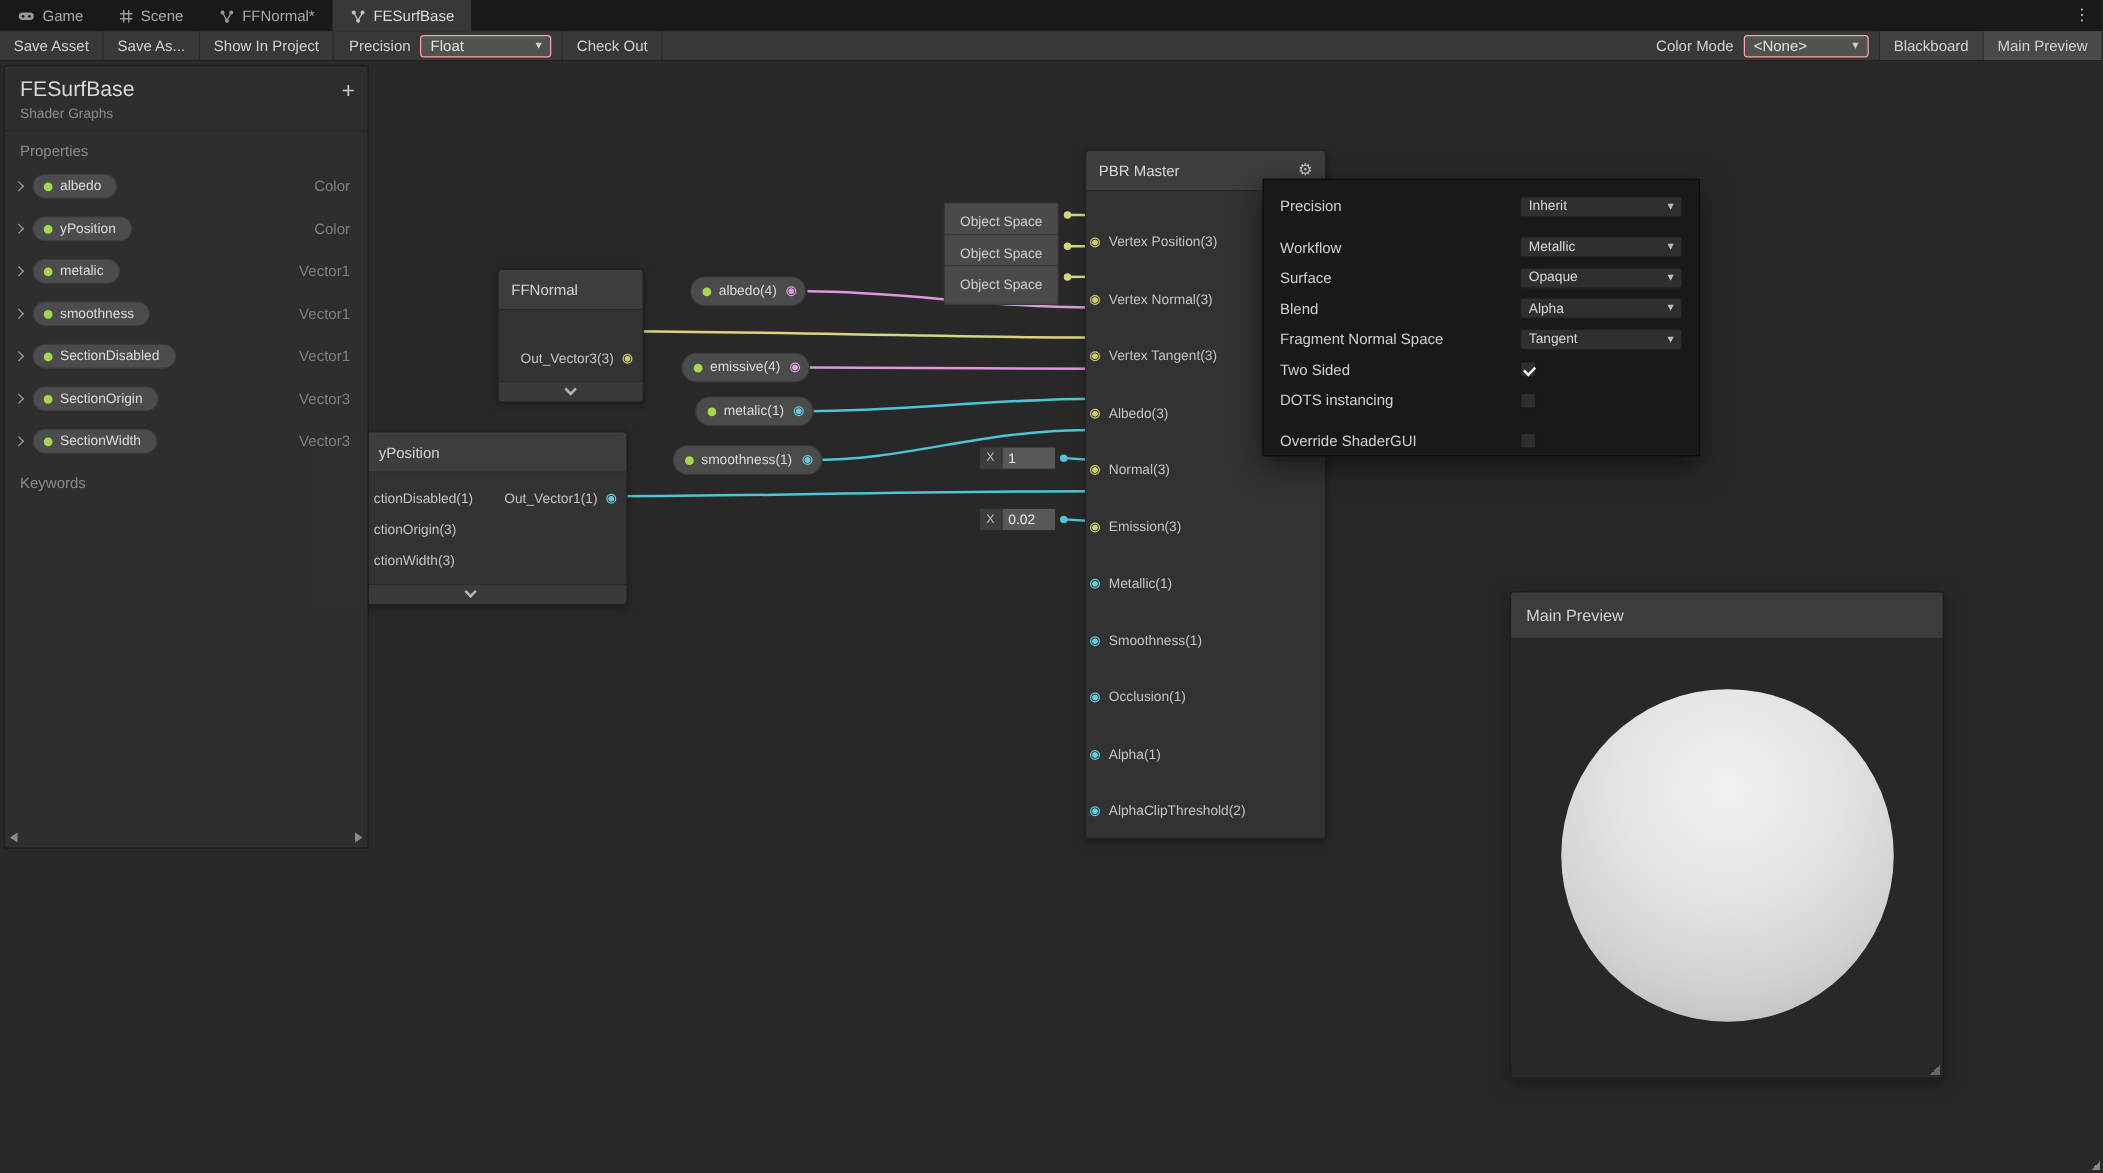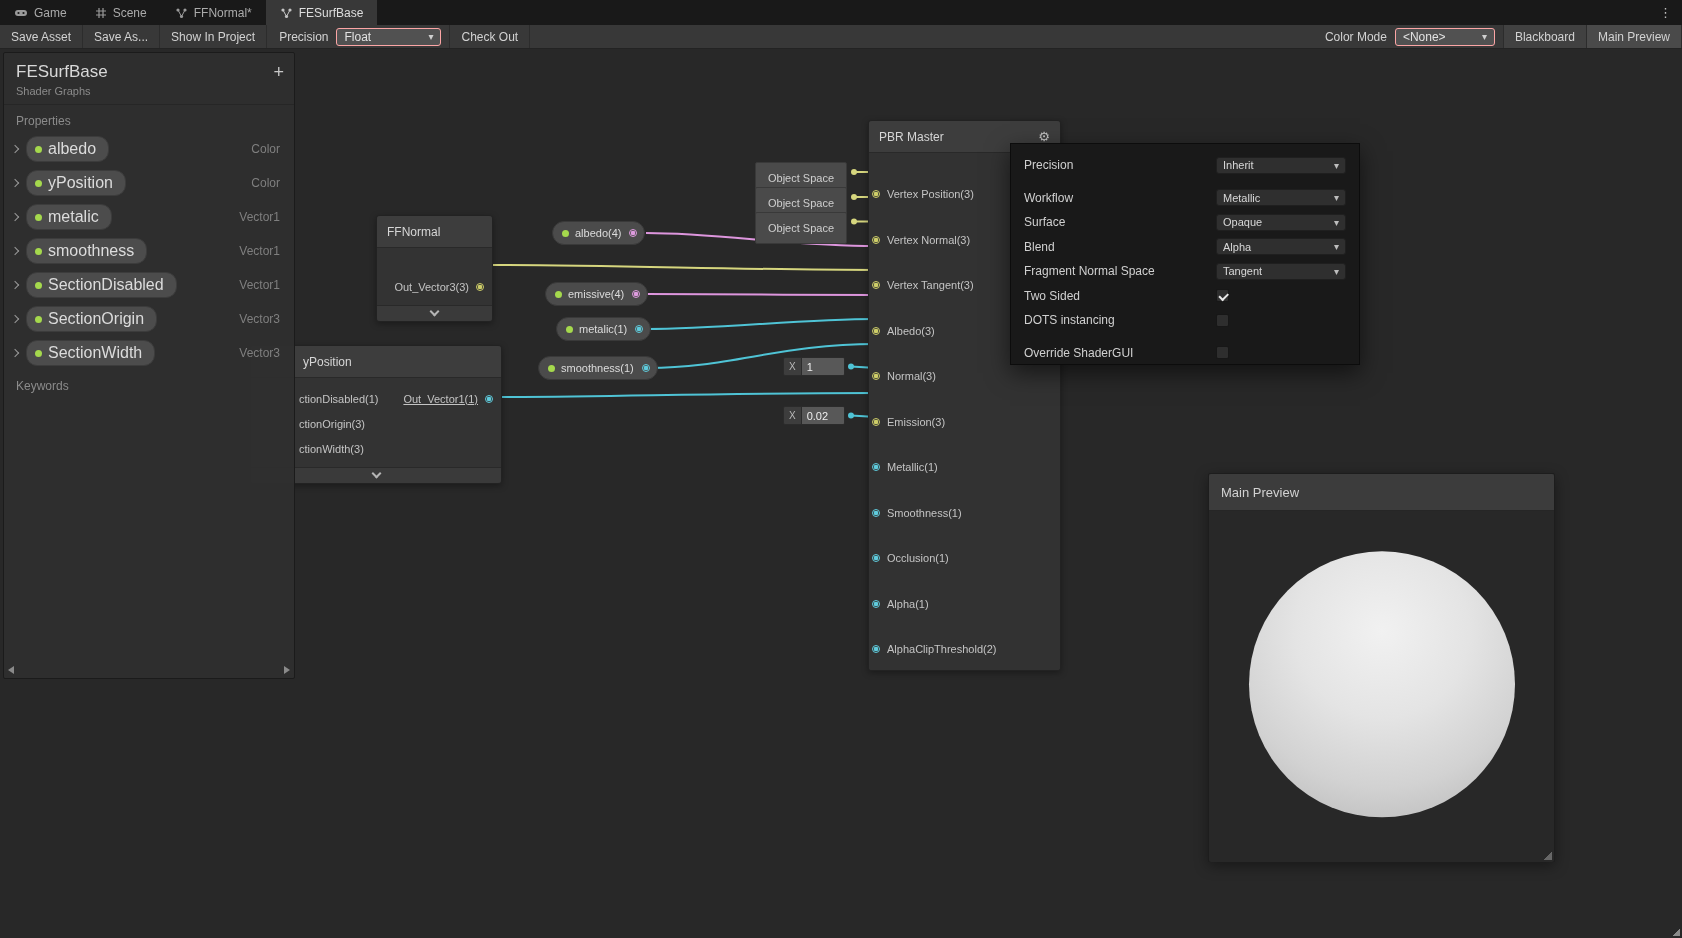--- a/index.html
+++ b/index.html
@@ -52,32 +52,32 @@
                  justify-content:center; border-top:1px solid #292929; border-radius:0 0 3px 3px; }
   .chev-down { width:7px; height:7px; border-right:2px solid #b5b5b5; border-bottom:2px solid #b5b5b5;
                transform:rotate(45deg); margin-top:-4px; }
   .port-row { display:flex; align-items:center; gap:7px; color:#c4c4c4; font-size:11px;margin-top:21px; }
   .pdot { width:8px; height:8px; border-radius:50%; flex:none; }
   .pdot.v3 { border:1px solid #cdcd68; background:radial-gradient(circle,#cdcd68 0 2px,transparent 2.6px); }
   .pdot.v1 { border:1px solid #5fcbdc; background:radial-gradient(circle,#5fcbdc 0 2px,transparent 2.6px); }
   .pdot.v4 { border:1px solid #dd9add; background:radial-gradient(circle,#dd9add 0 2px,transparent 2.6px); }
 
   
-  .node.ffnormal { left:376px; top:215px; width:117px; }
+  .node.ffnormal { left:398px; top:215px; width:117px; }
   .node.ffnormal .body { padding:6px 0; }
   .node.ffnormal .port-row { justify-content:flex-end; padding:0 8px 0 10px; height:24px; }
 
   
   .node.yposition { left:250px; top:345px; width:252px; }
   .node.yposition .node-header { padding-left:52px; }
   .node.yposition .body { padding:8px 0 6px; }
   .node.yposition .row { display:flex; align-items:center; height:25px; }
   .node.yposition .in-label { padding-left:48px; color:#c4c4c4; font-size:11px; }
   .node.yposition .out { margin-left:auto; display:flex; align-items:center; gap:7px; padding-right:8px;
-                         color:#c4c4c4; font-size:11px;text-decoration:underline; }
+                         color:#c4c4c4; font-size:11px; }
 
   
   .node.pbr { left:868px; top:120px; width:193px; z-index:3; }
   .node.pbr .body { padding:8px 0; background:rgba(51,51,51,0.97); border-radius:0 0 3px 3px; }
   .node.pbr .port-row { height:24.5px; padding-left:3px; }
   .gear-icon { color:#c0c0c0; font-size:13px; font-family:"DejaVu Sans",sans-serif; }
 
   
   .gpill { position:absolute; z-index:2; display:flex; align-items:center; gap:6px;
            background:#4b4b4b; border:1px solid #393939; border-radius:12px; height:24px;
@@ -119,21 +119,21 @@
                 background:rgba(47,47,47,0.98); border:1px solid #1b1b1b; z-index:4; border-radius:2px; }
   .bb-header { padding:9px 12px 7px; border-bottom:1px solid #262626; position:relative; }
   .bb-title { font-size:17px; color:#d8d8d8; }
   .bb-sub { font-size:11px; color:#8b8b8b; margin-top:3px; }
   .bb-add { position:absolute; right:10px; top:10px; font-size:18px; color:#c8c8c8; line-height:1; }
   .bb-section { padding:9px 12px 4px; color:#8b8b8b; font-size:12px; }
   .bb-row { height:34px; display:flex; align-items:center; padding:0 14px 0 8px; }
   .chev-right { width:6px; height:6px; border-right:1.7px solid #9a9a9a; border-bottom:1.7px solid #9a9a9a;
                 transform:rotate(-45deg); margin-right:8px; flex:none; }
   .bpill { display:inline-flex; align-items:center; gap:6px; background:#4c4c4c; border:1px solid #3c3c3c;
-           border-radius:11px; padding:3px 12px 3px 8px; color:#dcdcdc; font-size:16px; }
+           border-radius:11px; padding:3px 12px 3px 8px; color:#dcdcdc; font-size:11px; }
   .bb-type { margin-left:auto; color:#7f7f7f; font-size:12px; }
   .bb-scroll-left { position:absolute; left:4px; bottom:4px; width:0; height:0;
                     border-top:4px solid transparent; border-bottom:4px solid transparent;
                     border-right:6px solid #8a8a8a; }
   .bb-scroll-right { position:absolute; right:4px; bottom:4px; width:0; height:0;
                     border-top:4px solid transparent; border-bottom:4px solid transparent;
                     border-left:6px solid #8a8a8a; }
 
   
   .preview { position:absolute; left:1208px; top:473px; width:347px; height:389px;

